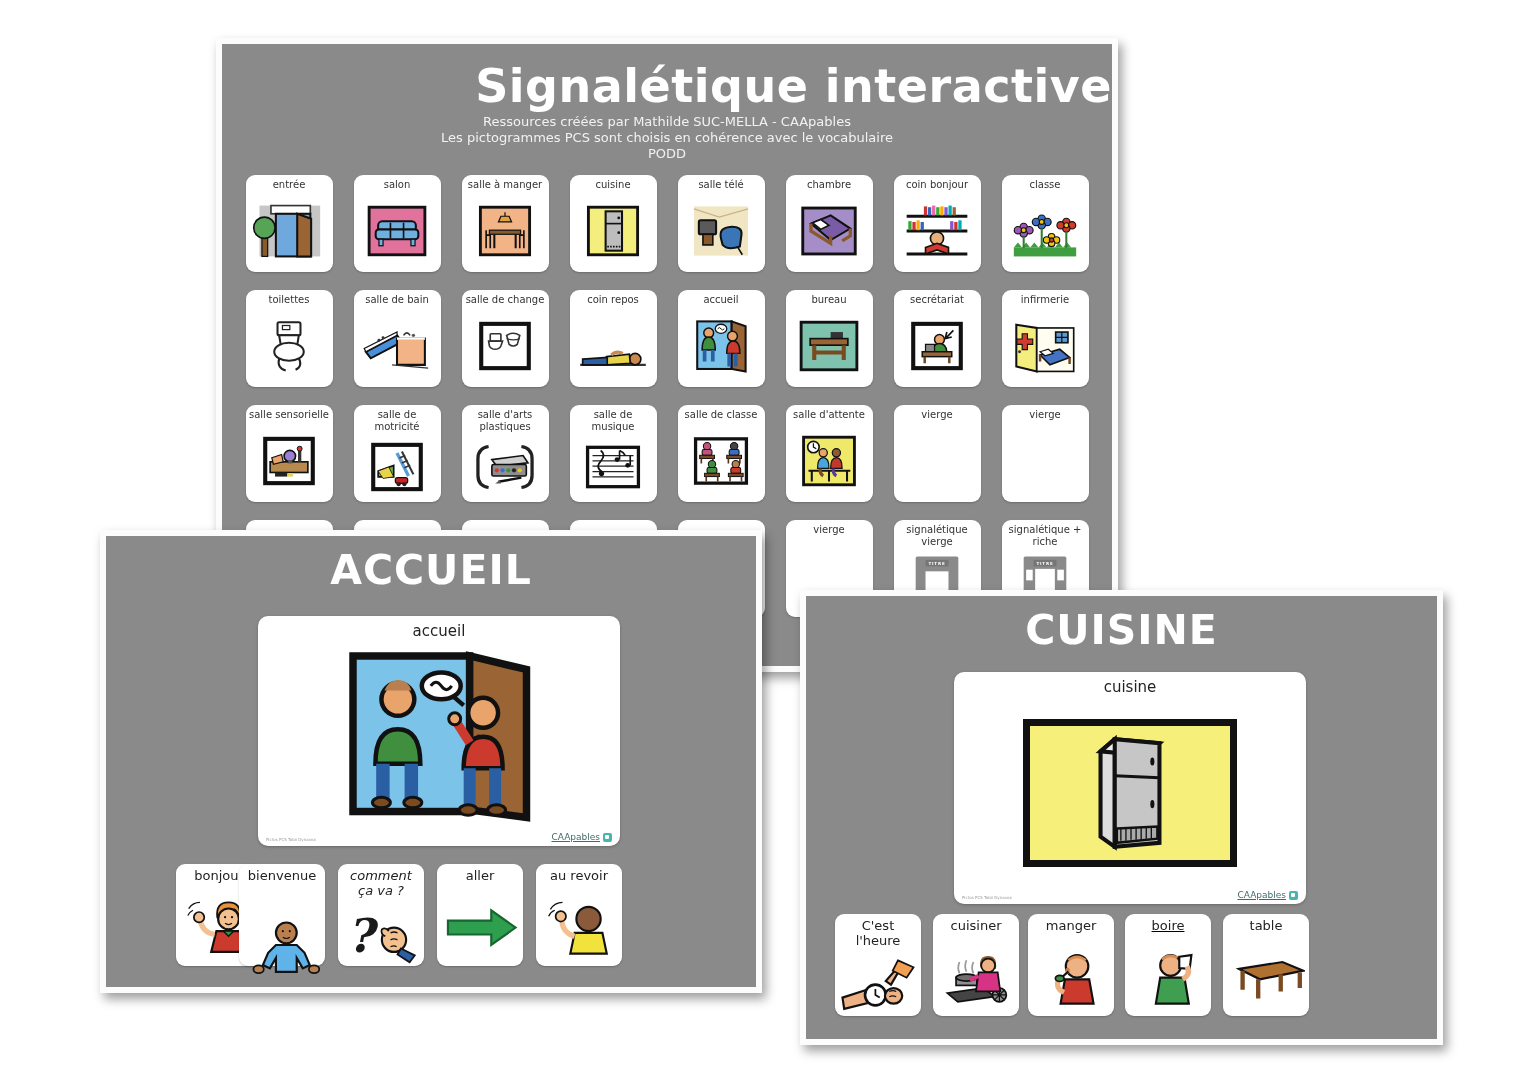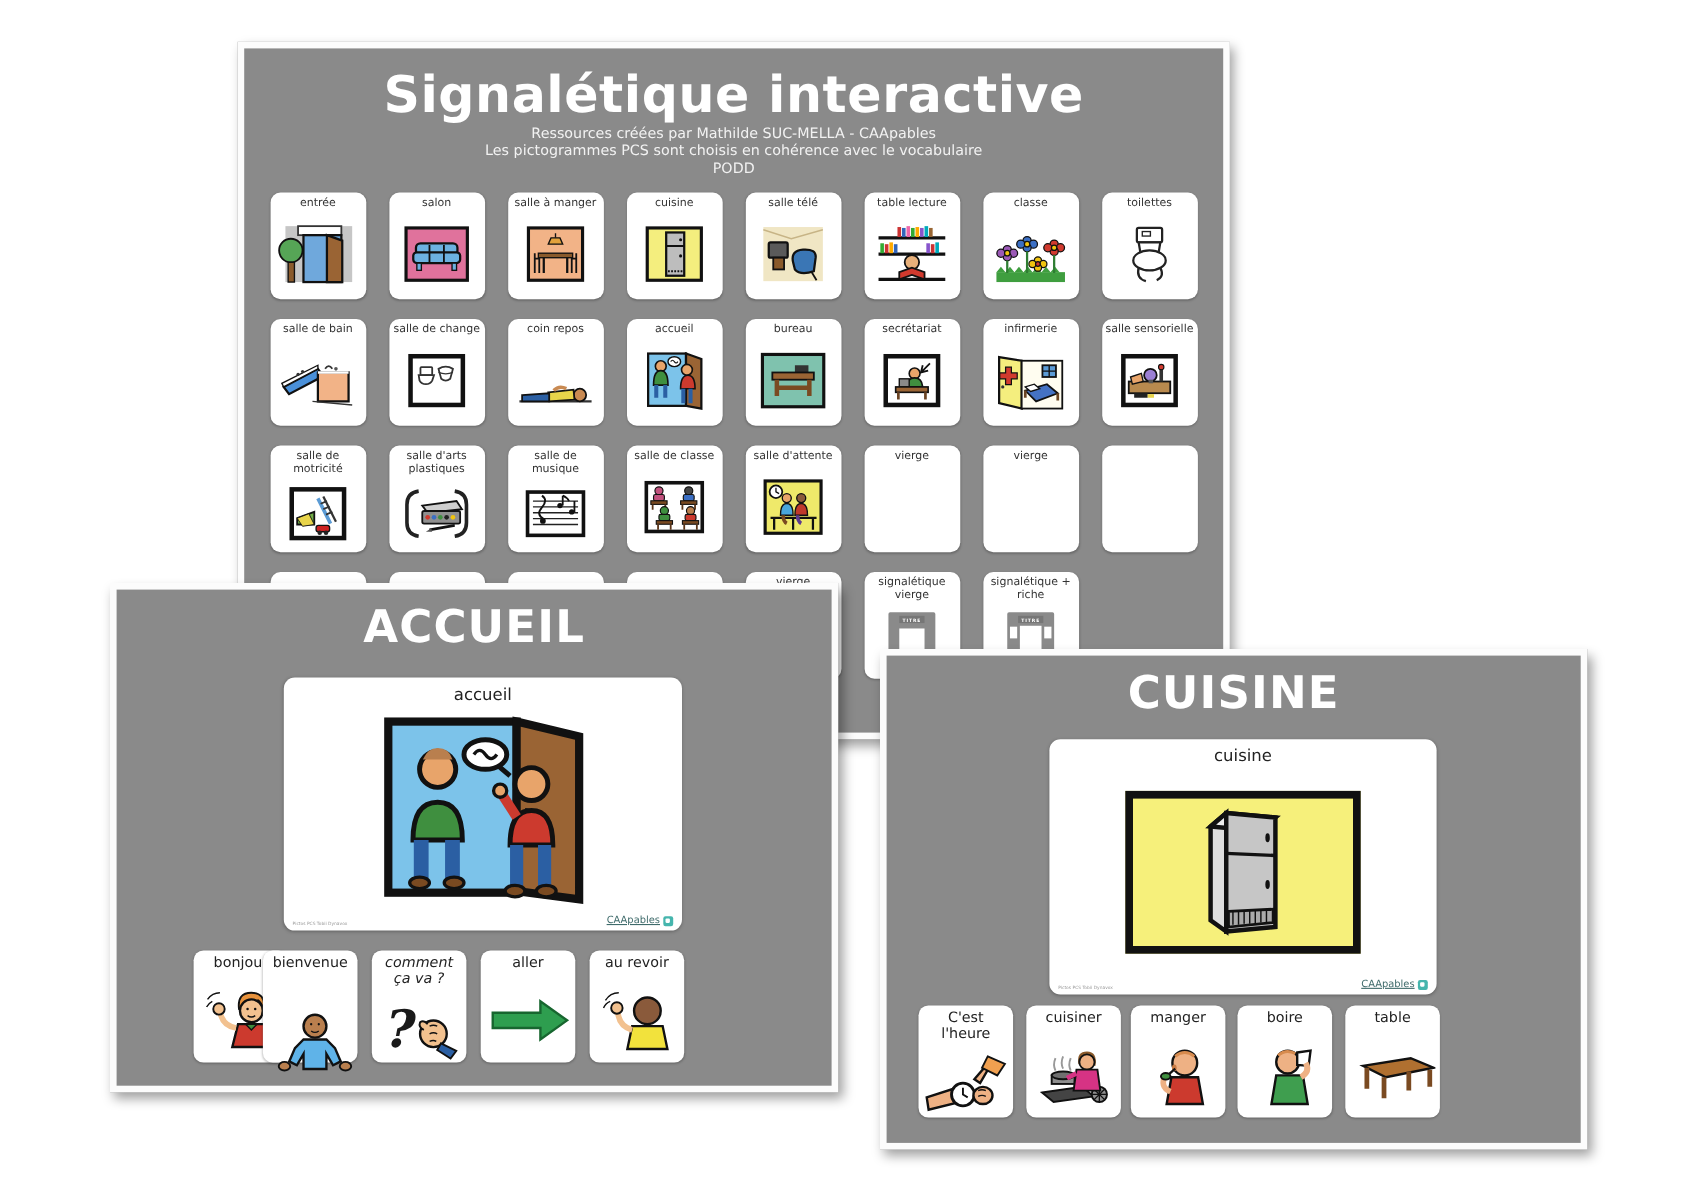--- a/index.html
+++ b/index.html
@@ -6,21 +6,21 @@
   html,body { width:1536px; height:1079px; background:#ffffff; overflow:hidden;
               font-family:"DejaVu Sans", sans-serif; }
   .stage { position:relative; width:1536px; height:1079px; background:#fff; }
 
   .panel { position:absolute; background:#8a8a8a; border:6px solid #fcfcfc;
            box-shadow:4px 6px 10px rgba(0,0,0,.38); }
   .panel-main    { left:216px; top:38px;  width:902px; height:634px; z-index:1; }
   .panel-accueil { left:100px; top:530px; width:662px; height:463px; z-index:2; }
   .panel-cuisine { left:800px; top:590px; width:643px; height:455px; z-index:3; }
 
-  .main-title { margin-top:18px; text-align:center; color:#fff; font-weight:bold;
+  .main-title { margin-top:18px; text-align:right; color:#fff; font-weight:bold;
                 font-size:46px; letter-spacing:.5px; line-height:1.05; }
   .subtitle   { text-align:center; color:#f2f2f2; font-size:13px; line-height:1.22;
                 margin-top:4px; white-space:pre-line; }
 
   .main-grid { width:843px; margin:13px auto 0; display:grid;
                grid-template-columns:repeat(8,87px); grid-auto-rows:97px;
                column-gap:21px; row-gap:18px; }
 
   .cell { background:#fff; border-radius:9px; display:flex; flex-direction:column;
           align-items:center; padding-top:4px; box-shadow:0 1px 2px rgba(0,0,0,.22); }
@@ -126,21 +126,32 @@
               <rect x="17" y="5" width="66" height="60" fill="#f0e6c4"></rect>
               <path d="M17 8 L48 18 L83 8" fill="none" stroke="#c7b486" stroke-width="1.5"></path>
               <rect x="23" y="22" width="21" height="17" rx="2" fill="#5a5a5a" stroke="#111" stroke-width="2.5"></rect>
               <rect x="28" y="39" width="12" height="13" fill="#8a5a2b" stroke="#111" stroke-width="2"></rect>
               <path d="M50 44 q-3 -13 11 -14 q15 -1 14 9 l-2 15 q-15 5 -21 -2 z" fill="#3a76b5" stroke="#111" stroke-width="2.5"></path>
               <line x1="70" y1="54" x2="76" y2="64" stroke="#111" stroke-width="2"></line>
             </svg>
           </div>
         </div>
         <div class="cell">
-          <div class="cell-label">table lecture</div>
+          <div class="cell-label">chambre</div>
+          <div class="cell-icon">
+            <svg width="82" height="68" viewBox="0 0 100 70" xmlns="http://www.w3.org/2000/svg">
+              <rect x="18" y="7" width="64" height="56" fill="#a58ec7" stroke="#111" stroke-width="3.5"></rect>
+              <polygon points="28,26 52,16 76,32 52,46" fill="#7a5ba6" stroke="#111" stroke-width="2.5"></polygon>
+              <polygon points="30,25 40,21 50,28 40,33" fill="#fff" stroke="#111" stroke-width="2"></polygon>
+              <path d="M28 26 v9 l24 15 v-9 M76 32 v9 l-10 6" fill="none" stroke="#8a5a2b" stroke-width="4"></path>
+            </svg>
+          </div>
+        </div>
+        <div class="cell">
+          <div class="cell-label">coin bonjour</div>
           <div class="cell-icon">
             <svg width="82" height="68" viewBox="0 0 100 70" xmlns="http://www.w3.org/2000/svg">
               <line x1="13" y1="17" x2="87" y2="17" stroke="#111" stroke-width="3.5"></line>
               <line x1="13" y1="35" x2="87" y2="35" stroke="#111" stroke-width="3.5"></line>
               <line x1="13" y1="63" x2="87" y2="63" stroke="#111" stroke-width="3.5"></line>
               <rect x="34" y="5" width="4" height="11" fill="#c33"></rect>
               <rect x="39" y="6" width="4" height="10" fill="#36b"></rect>
               <rect x="44" y="4" width="4" height="12" fill="#e6a"></rect>
               <rect x="49" y="6" width="4" height="10" fill="#3a3"></rect>
               <rect x="54" y="5" width="4" height="11" fill="#fa0"></rect>
@@ -658,21 +669,21 @@
               <circle cx="52" cy="27" r="13" fill="#eeb184" stroke="#111" stroke-width="2.5"></circle>
               <path d="M42 20 q10 -8 20 0" fill="none" stroke="#d78b4e" stroke-width="3"></path>
               <ellipse cx="41" cy="32" rx="2.5" ry="3.5" fill="#c97b44"></ellipse>
               <polygon points="38,42 66,42 71,70 33,70" fill="#cc3a2e" stroke="#111" stroke-width="2.5"></polygon>
               <path d="M37 57 q-12 -5 -5 -18" stroke="#eeb184" stroke-width="6" fill="none"></path>
               <line x1="34" y1="40" x2="42" y2="33" stroke="#111" stroke-width="2.5"></line>
               <ellipse cx="32" cy="41" rx="5" ry="3.5" fill="#3f8f3f" stroke="#111" stroke-width="2"></ellipse>
             </svg>
           </div>
         </div>
-        <div class="small-card" style="left: 319px; top: 318px;">
+        <div class="small-card" style="left: 319px; top: 318px; text-decoration: underline;">
           <div class="small-label">boire</div>
           <div class="small-icon">
             <svg width="78" height="66" viewBox="0 0 90 74" xmlns="http://www.w3.org/2000/svg">
               <circle cx="48" cy="26" r="12" fill="#eeb184" stroke="#111" stroke-width="2.5"></circle>
               <path d="M38 19 q8 -7 18 -2" fill="none" stroke="#d78b4e" stroke-width="3"></path>
               <polygon points="58,16 72,14 70,30 58,29" fill="#fff" stroke="#111" stroke-width="2.5"></polygon>
               <polygon points="36,40 64,40 69,70 31,70" fill="#3f9e4f" stroke="#111" stroke-width="2.5"></polygon>
               <path d="M62 42 q10 -6 5 -15" stroke="#eeb184" stroke-width="6" fill="none"></path>
             </svg>
           </div>

